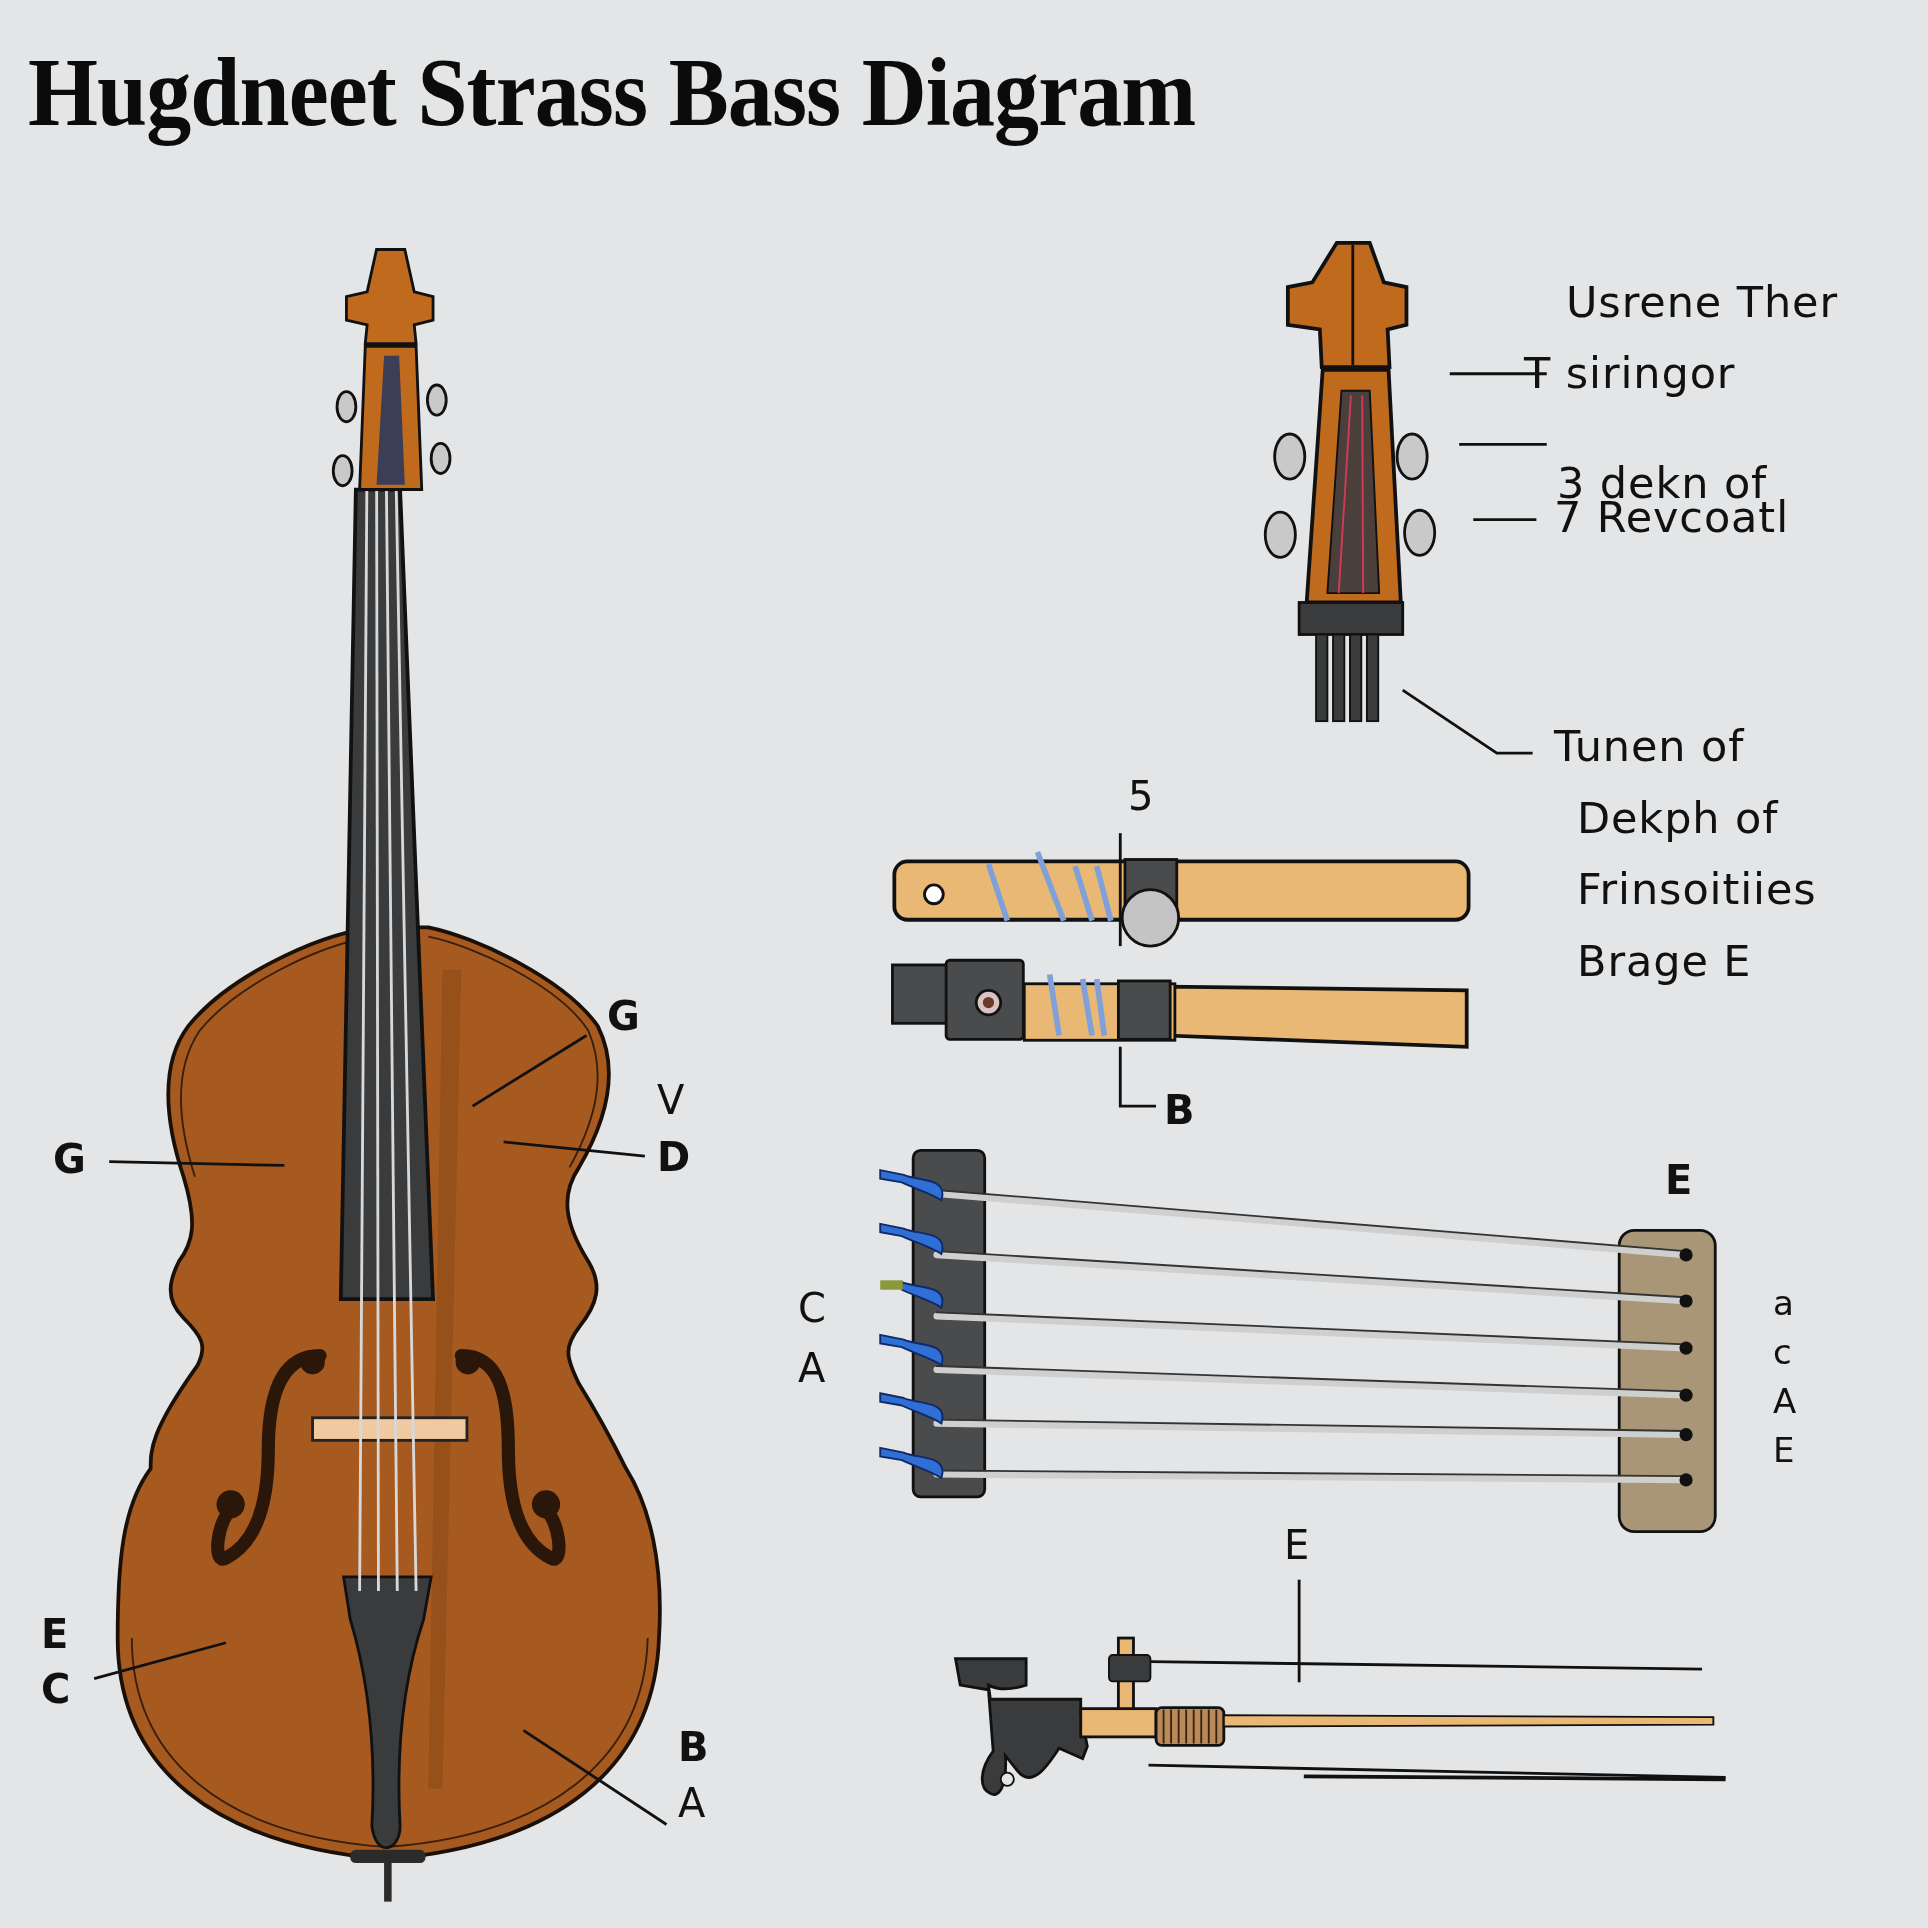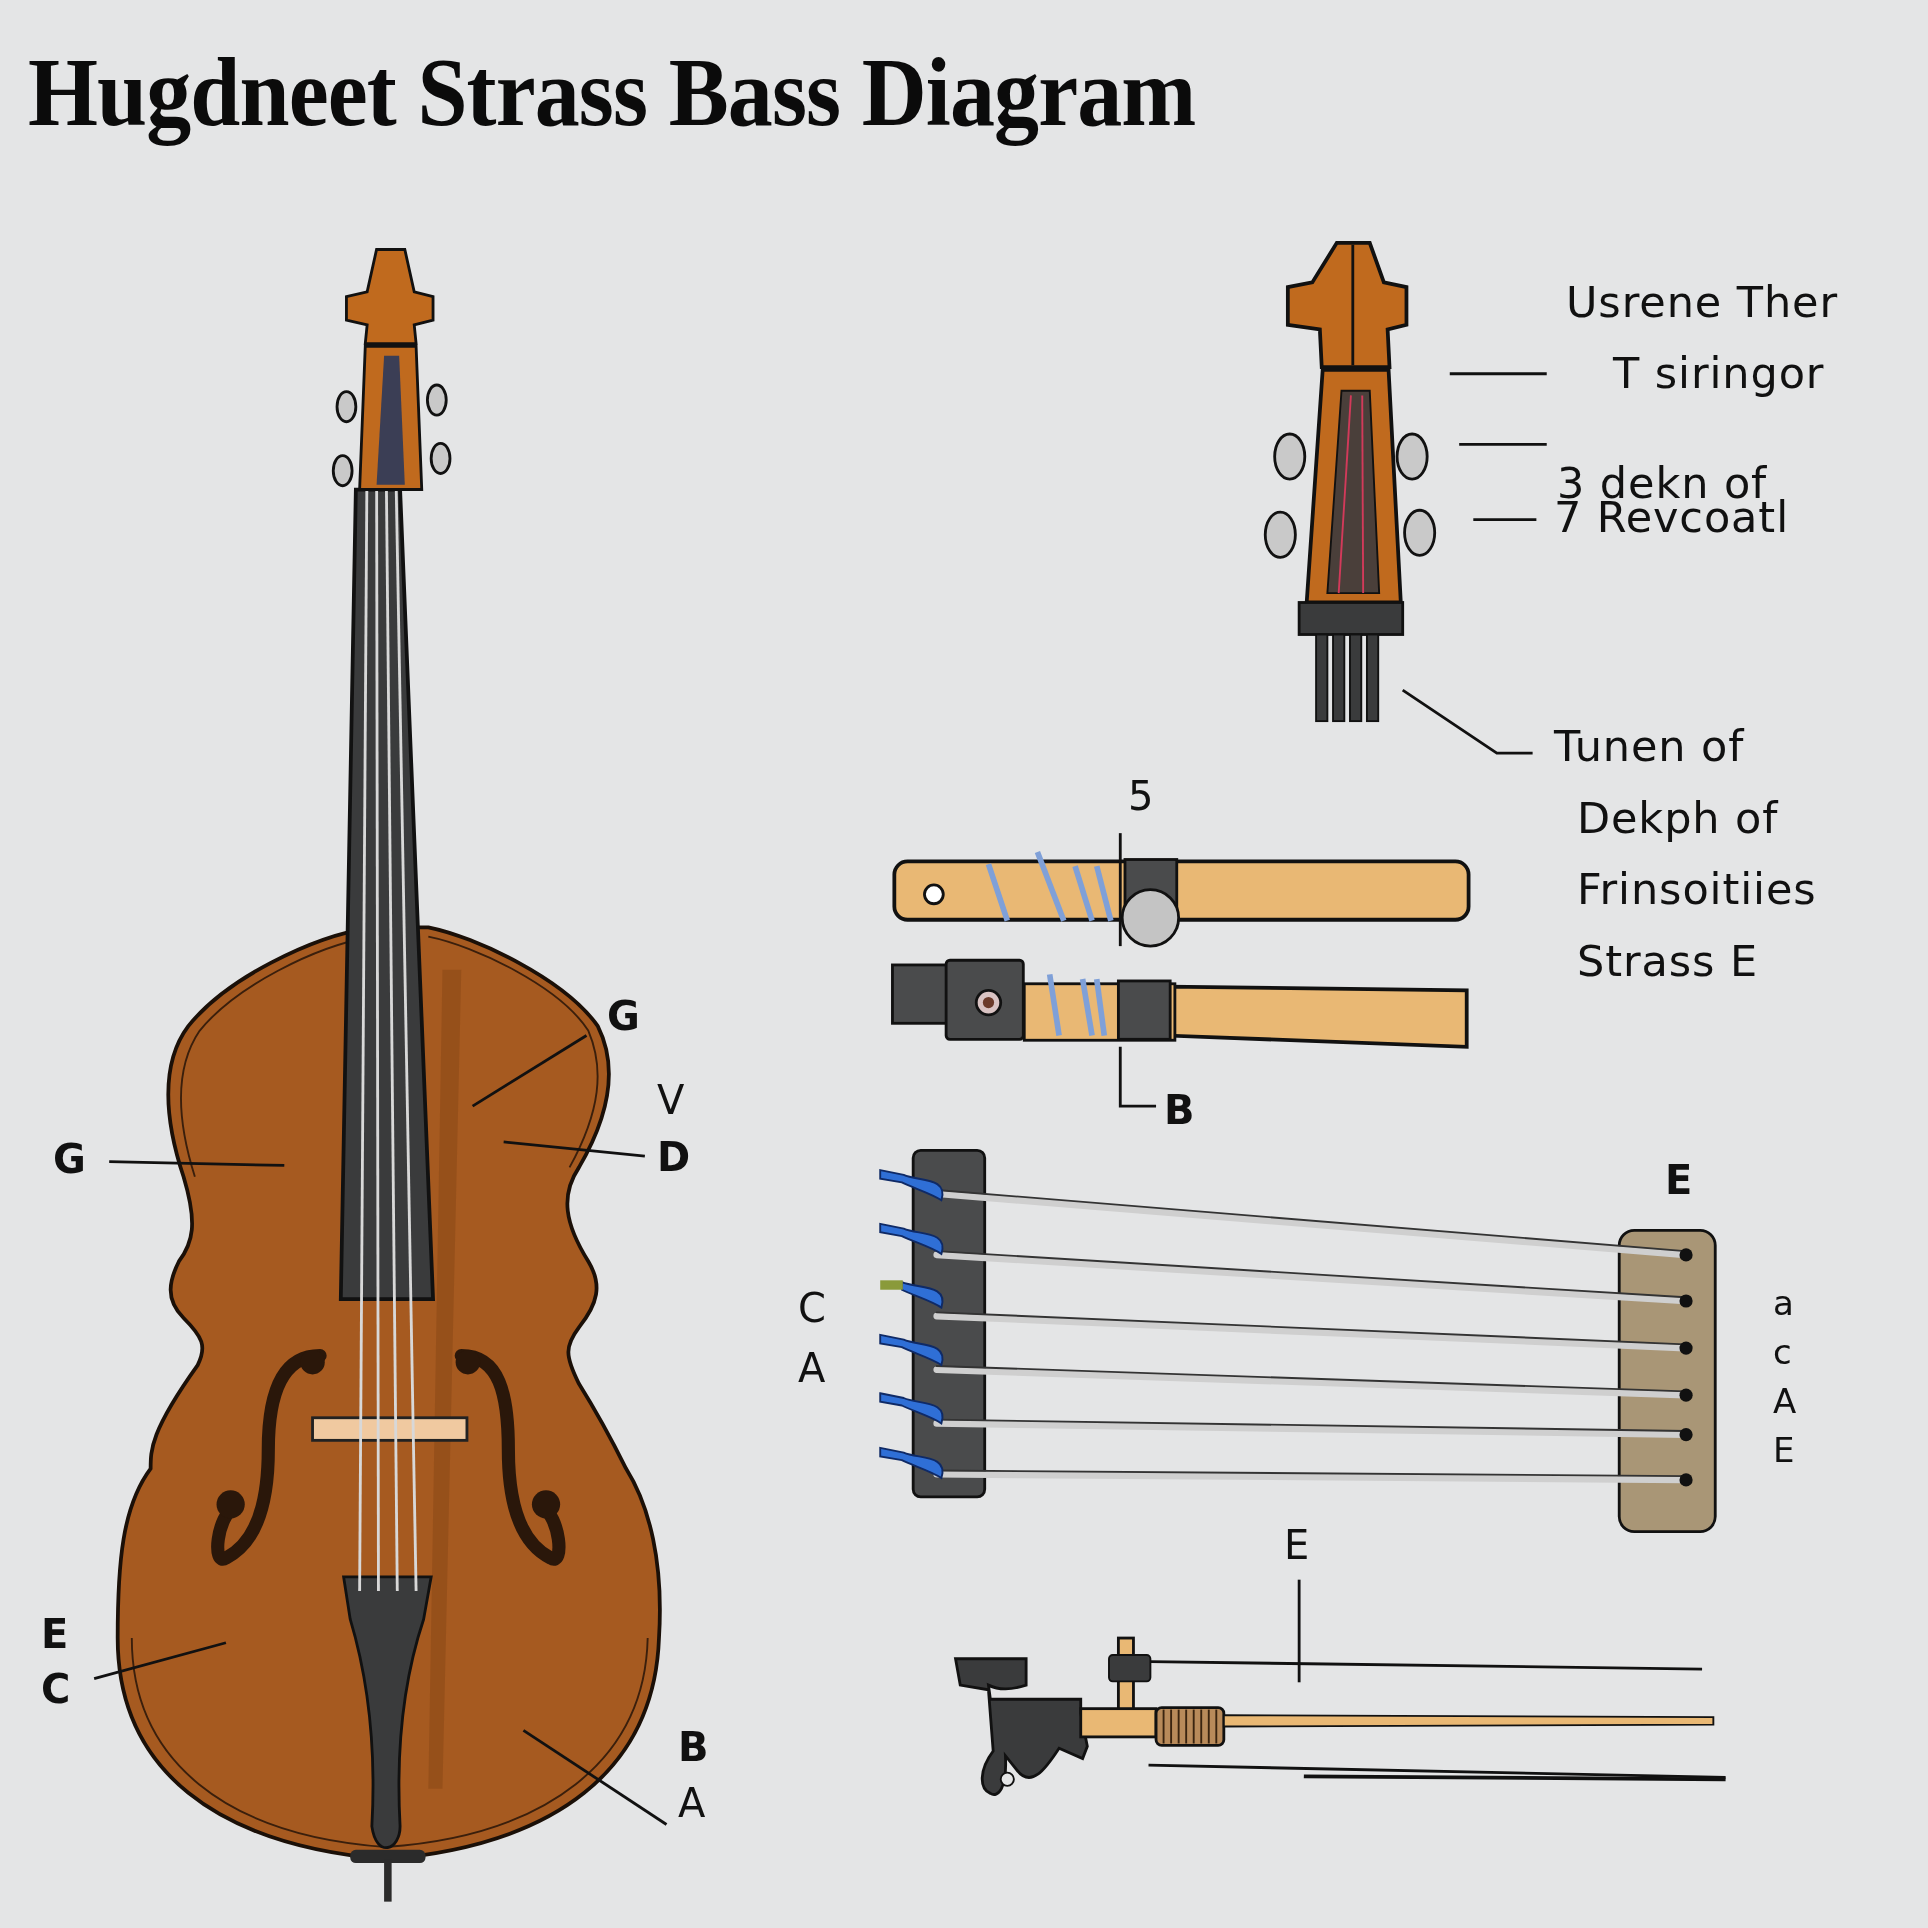--- a/index.html
+++ b/index.html
@@ -236,28 +236,28 @@
 <div class="lbl bold" style="left:657px; top:1137px;">D</div>
 <div class="lbl bold" style="left:41px; top:1614px;">E</div>
 <div class="lbl bold" style="left:41px; top:1669px;">C</div>
 <div class="lbl bold" style="left:678px; top:1727px;">B</div>
 <div class="lbl" style="left:678px; top:1783px;">A</div>
 
 <div class="note" style="left:465px; top:661px;">
 </div>
 
 <div class="callout" style="left:1566px; top:281px;">Usrene Ther</div>
-<div class="callout" style="left:1613px; top:352px;">T siringor</div>
+<div class="callout" style="left:1524px; top:352px;">T siringor</div>
 <div class="callout" style="left:1557px; top:440px;margin-top:22px;">3  dekn of</div>
 <div class="callout" style="left:1554px; top:496px;">7  Revcoatl</div>
 
 <div class="callout" style="left:1554px; top:725px;">Tunen of</div>
 <div class="callout" style="left:1577px; top:797px;">Dekph of</div>
 <div class="callout" style="left:1577px; top:868px;">Frinsoitiies</div>
-<div class="callout" style="left:1577px; top:940px;">Strass E</div>
+<div class="callout" style="left:1577px; top:940px;">Brage E</div>
 
 <div class="lbl" style="left:1128px; top:776px;">5</div>
 <div class="lbl bold" style="left:1164px; top:1090px;">B</div>
 
 <div class="lbl" style="left:798px; top:1288px;">C</div>
 <div class="lbl" style="left:798px; top:1348px;">A</div>
 <div class="lbl bold" style="left:1665px; top:1160px;">E</div>
 <div class="lbl" style="left:1773px; top:1286px; font-size:34px;">a</div>
 <div class="lbl" style="left:1773px; top:1335px; font-size:34px;">c</div>
 <div class="lbl" style="left:1773px; top:1384px; font-size:34px;">A</div>

